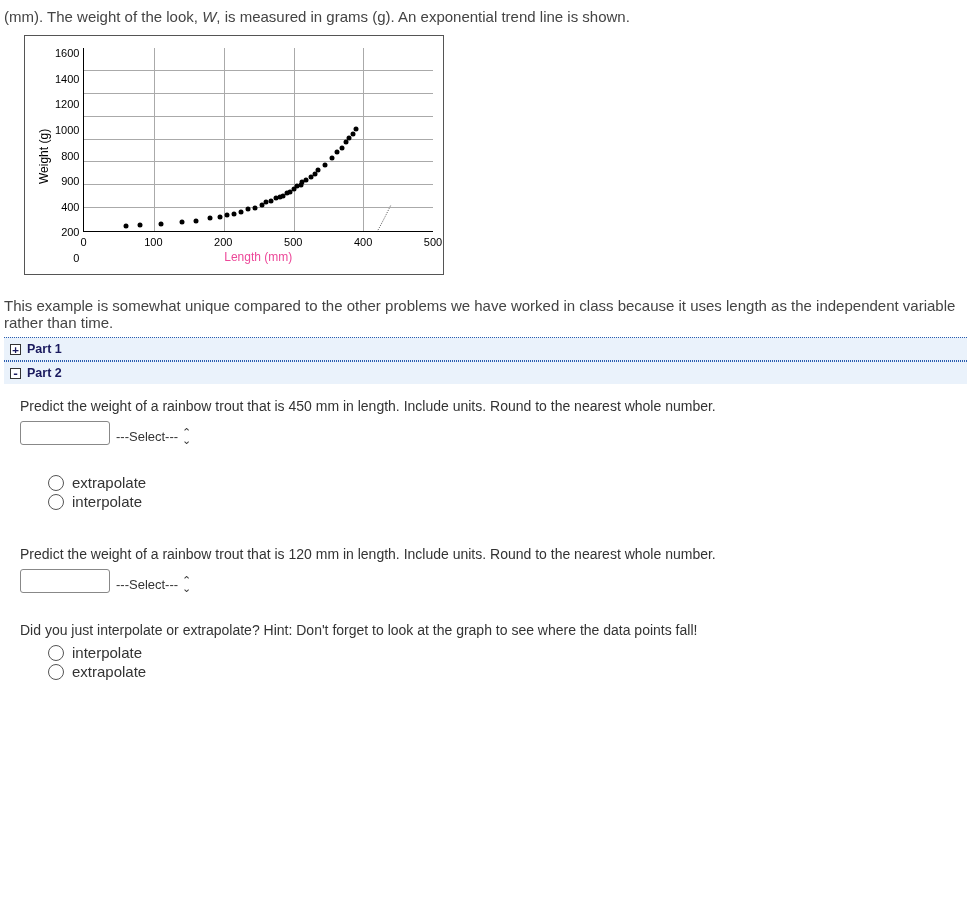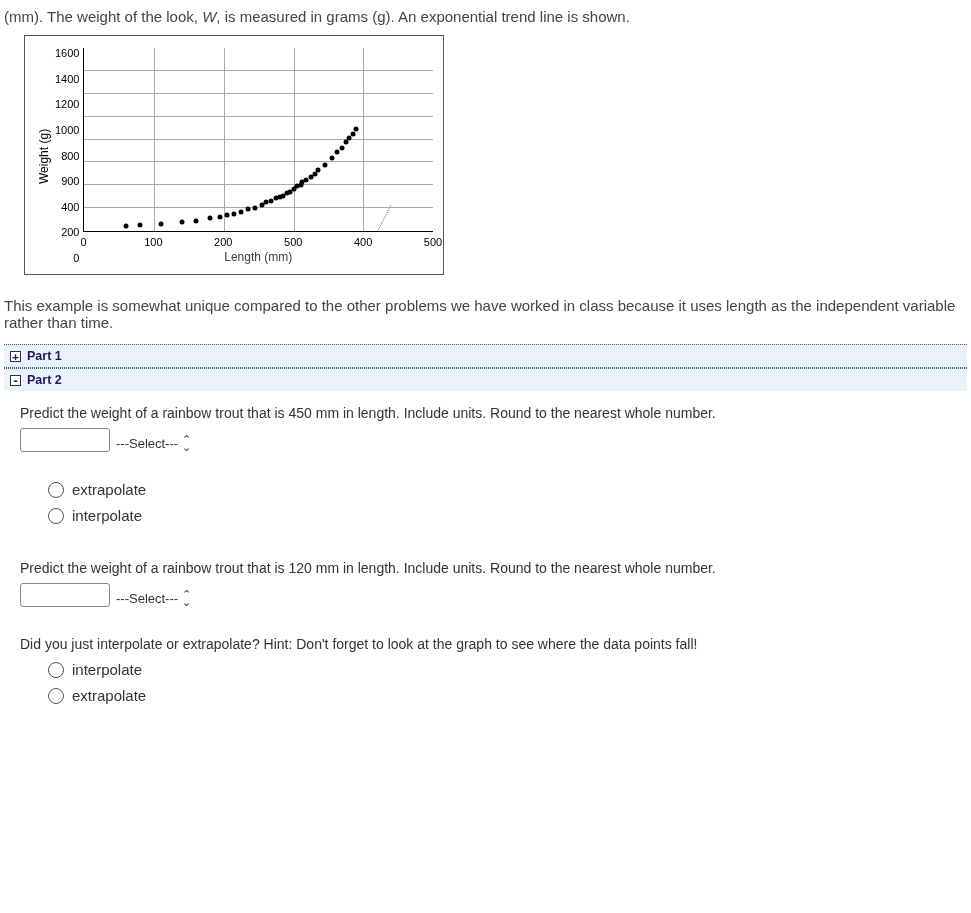--- a/index.html
+++ b/index.html
@@ -98,26 +98,26 @@
     color: #000;
   }
   .x-ticks span {
     position: absolute;
     transform: translateX(-50%);
   }
   .x-axis-label {
     text-align: center;
     font-size: 12px;
     padding-top: 4px;
-    color: #404040;
+    color: #ec4899;
   }
   .context-text {
     font-size: 15px;
     color: #444;
-    padding: 4px 0 13px 0;
+    padding: 4px 0 6px 0;
   }
   .part-header {
     border-top: 1px dotted #2a5db0;
     background: #eaf2fb;
     padding: 4px 6px;
     font-weight: bold;
     font-size: 12.5px;
     color: #1a1a5e;
     display: flex;
     align-items: center;
@@ -186,21 +186,21 @@
     flex-direction: column;
     color: #333;
   }
   .radio-group {
     margin: 6px 0 36px 28px;
   }
   .radio-row {
     display: flex;
     align-items: center;
     gap: 8px;
-    margin: 9px 0;
+    margin: 2px 0;
     font-size: 15px;
   }
   .radio-circle {
     width: 16px;
     height: 16px;
     border: 1.5px solid #555;
     border-radius: 50%;
     background: #fff;
     cursor: pointer;
   }

